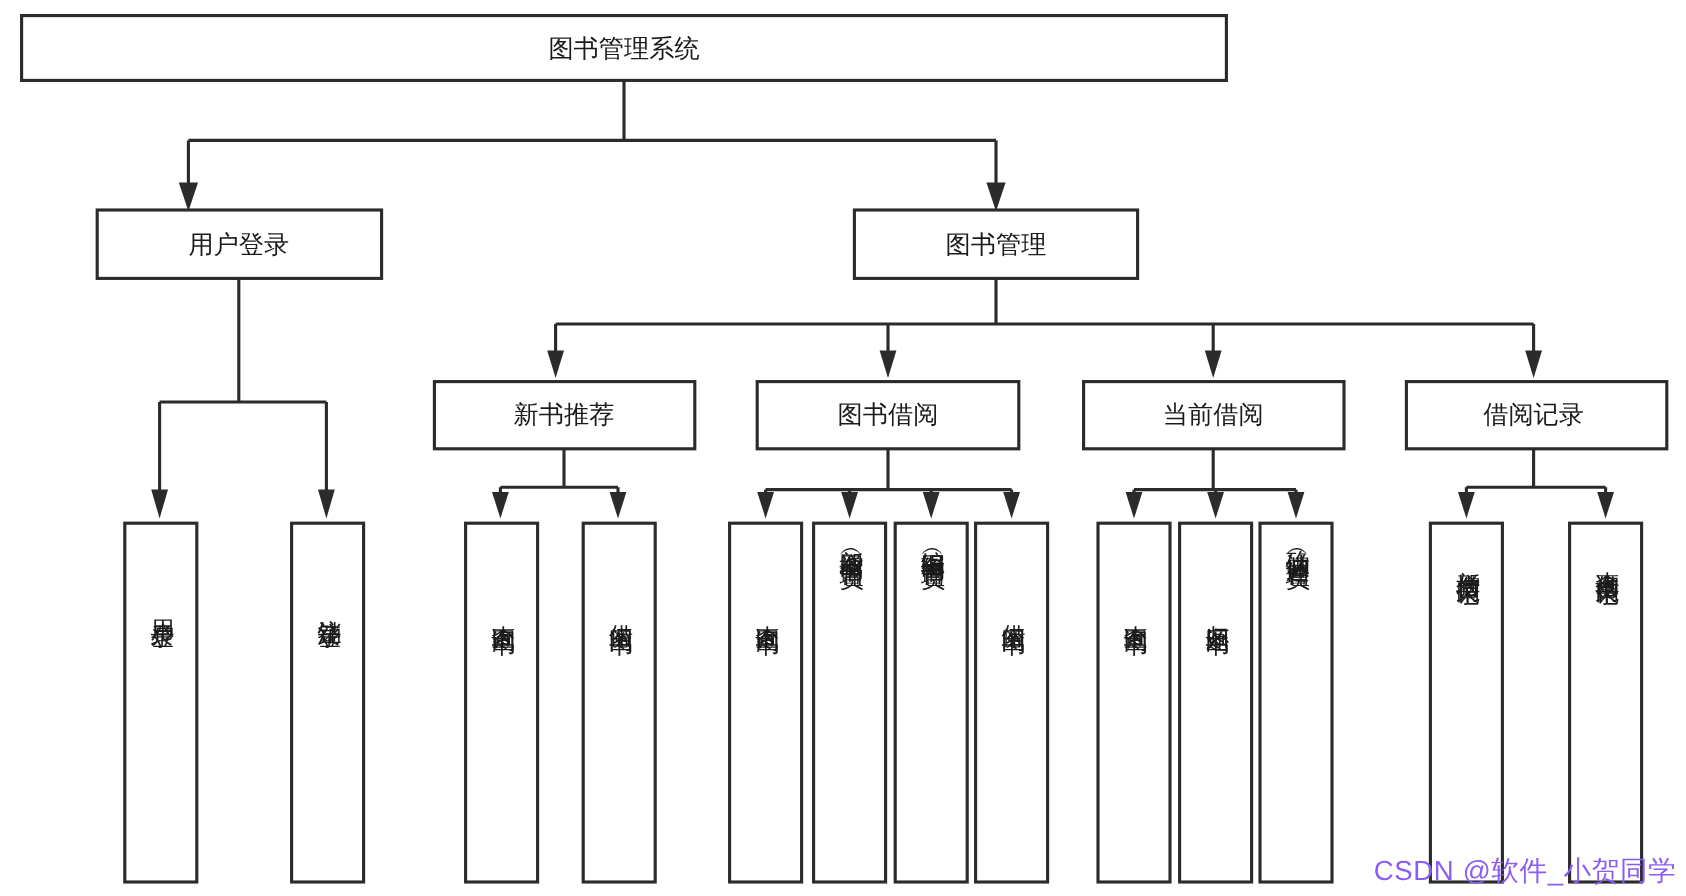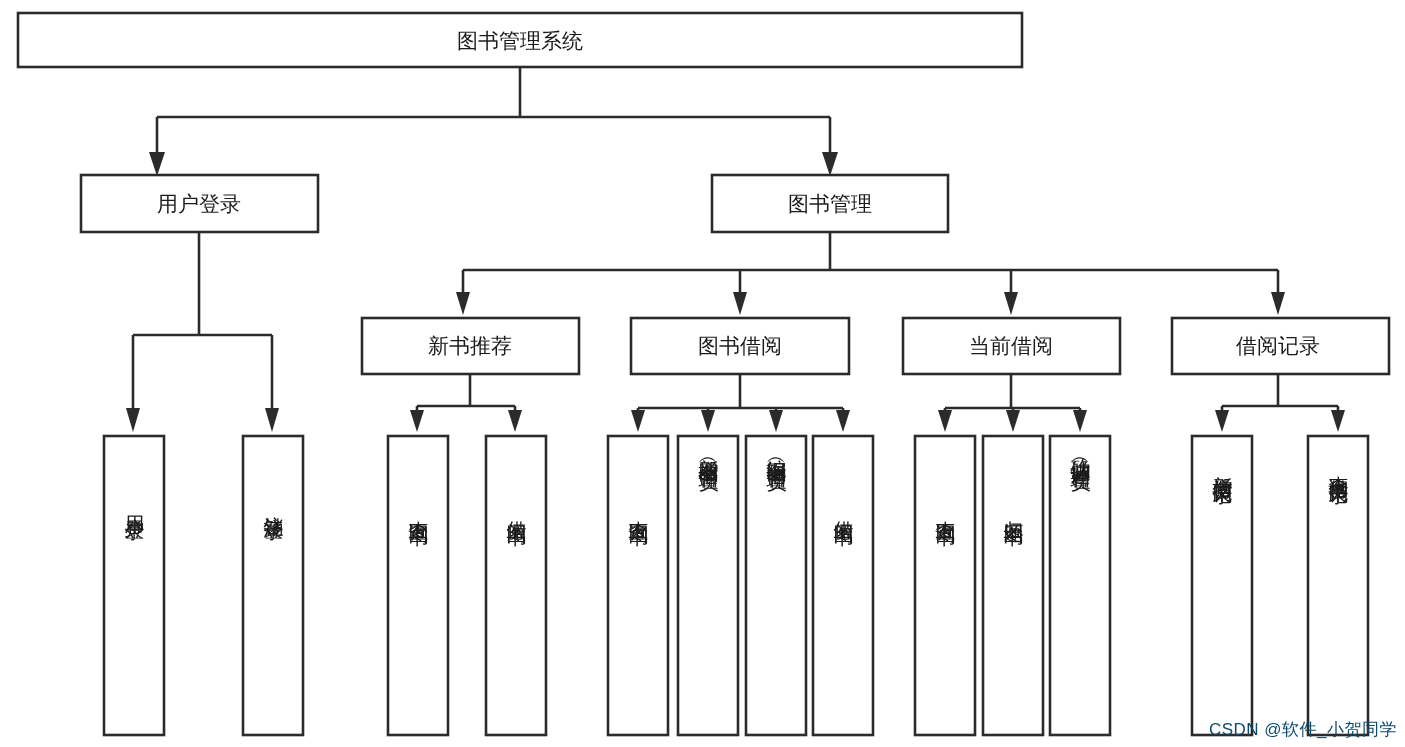--- a/index.html
+++ b/index.html
@@ -61,22 +61,22 @@
     letter-spacing: 2px;
     white-space: nowrap;
     text-align: start;
     pointer-events: none;
   }
   .watermark {
     position: absolute;
     right: 8px;
     bottom: 6px;
     font-family: "Liberation Sans", "DejaVu Sans", sans-serif;
-    font-size: 17px;
-    color: #0c4a6e;
+    font-size: 23px;
+    color: #8b5cf6;
     white-space: nowrap;
     letter-spacing: 0.5px;
   }
 </style>
 </head>
 <body>
 
 <div id="diagram-root">
 
   <svg class="diagram-canvas" viewBox="0 0 1405 747" xmlns="http://www.w3.org/2000/svg">

